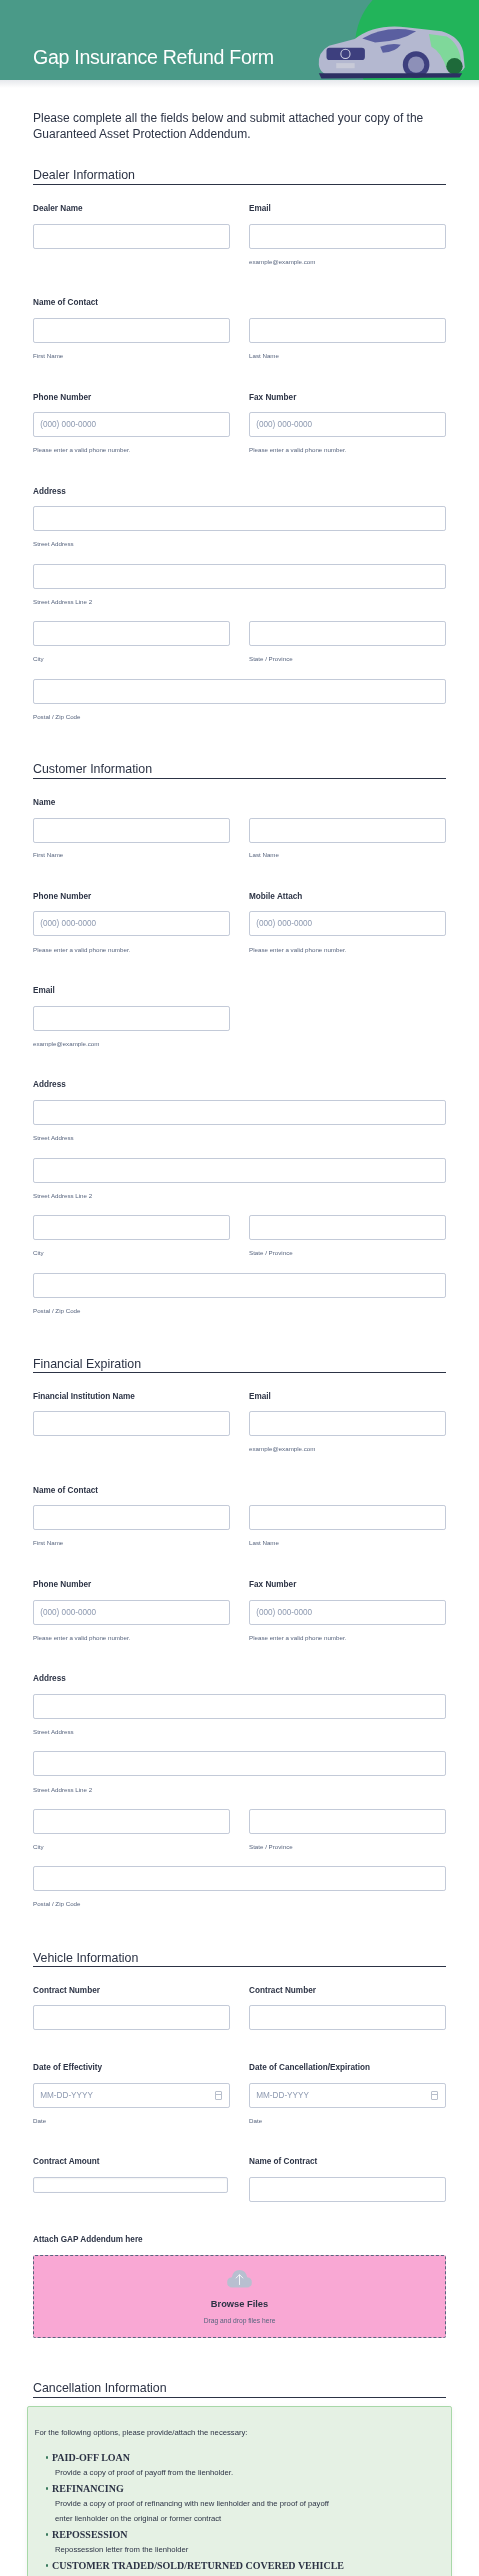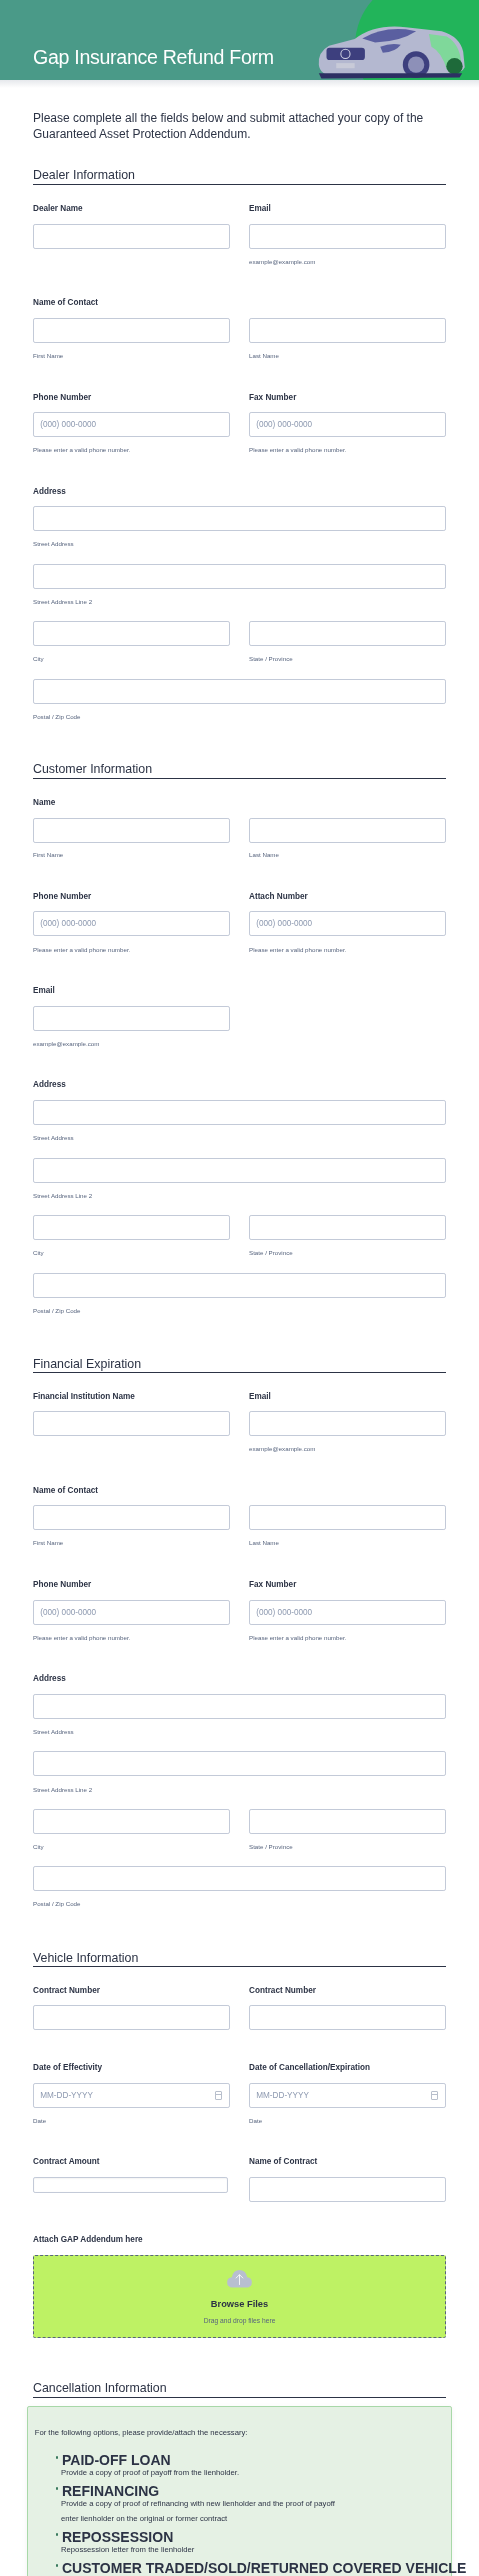--- a/index.html
+++ b/index.html
@@ -15,29 +15,29 @@
   .section-rule { left: 33px; width: 413px; height: 1px; background: #2c3345; }
   .label { font-size: 8.2px; color: #2c3345; font-weight: bold; white-space: nowrap; }
   .sub { font-size: 6.2px; color: #57647e; white-space: nowrap; }
   .input { border: 0.5px solid #c3cad8; border-radius: 2.1px; background: #ffffff; height: 25px; }
   .ph { position: absolute; left: 6.2px; top: 7.2px; font-size: 8.2px; color: #8d99b0; white-space: nowrap; }
   .cal { position: absolute; right: 7.2px; top: 7.2px; width: 7.2px; height: 9.3px; border: 0.8px solid #b8bfcc; border-radius: 1px; }
   .cal::before { content: ""; position: absolute; left: 0; right: 0; top: 2.1px; height: 0.5px; background: #b8bfcc; }
   .c1 { left: 33px; width: 197px; }
   .c2 { left: 249px; width: 197px; }
   .full { left: 33px; width: 413px; }
-  .upload { border: 0.5px dashed #57647e; border-radius: 2.1px; background: #bef264; height: 83px; }
+  .upload { border: 0.5px dashed #57647e; border-radius: 2.1px; background: #f9a8d4; height: 83px; }
   .cloud { position: absolute; left: 50%; margin-left: -12.4px; width: 25px; height: 17.5px; }
   .browse { position: absolute; left: 0; width: 100%; text-align: center; font-size: 9.3px; font-weight: bold; color: #2c3345; }
   .drag { position: absolute; left: 0; width: 100%; text-align: center; font-size: 6.7px; color: #57647e; }
   .notice { left: 27px; top: 2406px; width: 425px; height: 249px; background: #e5f1e4; border: 0.5px solid #a8d8a8; border-radius: 2.1px; box-shadow: 0 2.1px 6.2px rgba(0,0,0,0.05); }
   .notice-text { position: absolute; left: 6.7px; font-size: 7.7px; color: #2c3345; white-space: nowrap; }
-  .notice-item { position: absolute; left: 34px; font-size: 14px; font-weight: bold; color: #2c3345; white-space: nowrap; }
+  .notice-item { position: absolute; left: 24px; font-size: 10px; font-weight: bold; color: #2c3345; white-space: nowrap; font-family: Liberation Serif, serif; }
   .notice-item::before { content: ""; position: absolute; left: -6.2px; top: 4.1px; width: 2.6px; height: 2.6px; border-radius: 50%; background: #3a7a5e; }
-  .notice-desc { position: absolute; left: 33px; font-size: 7.7px; color: #2c3345; white-space: nowrap; }
+  .notice-desc { position: absolute; left: 27px; font-size: 7.7px; color: #2c3345; white-space: nowrap; }
 </style>
 </head>
 <body>
 
 <div class="abs header">
   <div class="header-green"></div>
 </div>
 <svg class="abs car" viewBox="0 0 300 125">
   <path d="M10 95 Q8 70 30 58 L80 45 Q120 15 180 22 L250 30 Q285 40 292 70 L295 100 Q290 112 270 112 L40 118 Q12 115 10 95 Z" fill="#b4b8d0"></path>
   <path d="M95 44 Q130 22 180 26 L200 30 Q170 50 120 52 Z" fill="#5a5fa0"></path>
@@ -96,21 +96,21 @@
 <div class="abs section-title" style="top:762px">Customer Information</div>
 <div class="abs section-rule" style="top:778px"></div>
 
 <div class="abs label" style="left:33px;top:798px">Name</div>
 <div class="abs input c1" style="top:818px"></div>
 <div class="abs input c2" style="top:818px"></div>
 <div class="abs sub" style="left:33px;top:851px">First Name</div>
 <div class="abs sub" style="left:249px;top:851px">Last Name</div>
 
 <div class="abs label" style="left:33px;top:892px">Phone Number</div>
-<div class="abs label" style="left:249px;top:892px">Attach Number</div>
+<div class="abs label" style="left:249px;top:892px">Mobile Attach</div>
 <div class="abs input c1" style="top:911px">
     <span class="ph">(000) 000-0000</span>
   </div>
 <div class="abs input c2" style="top:911px">
     <span class="ph">(000) 000-0000</span>
   </div>
 <div class="abs sub" style="left:33px;top:946px">Please enter a valid phone number.</div>
 <div class="abs sub" style="left:249px;top:946px">Please enter a valid phone number.</div>
 
 <div class="abs label" style="left:33px;top:986px">Email</div>

